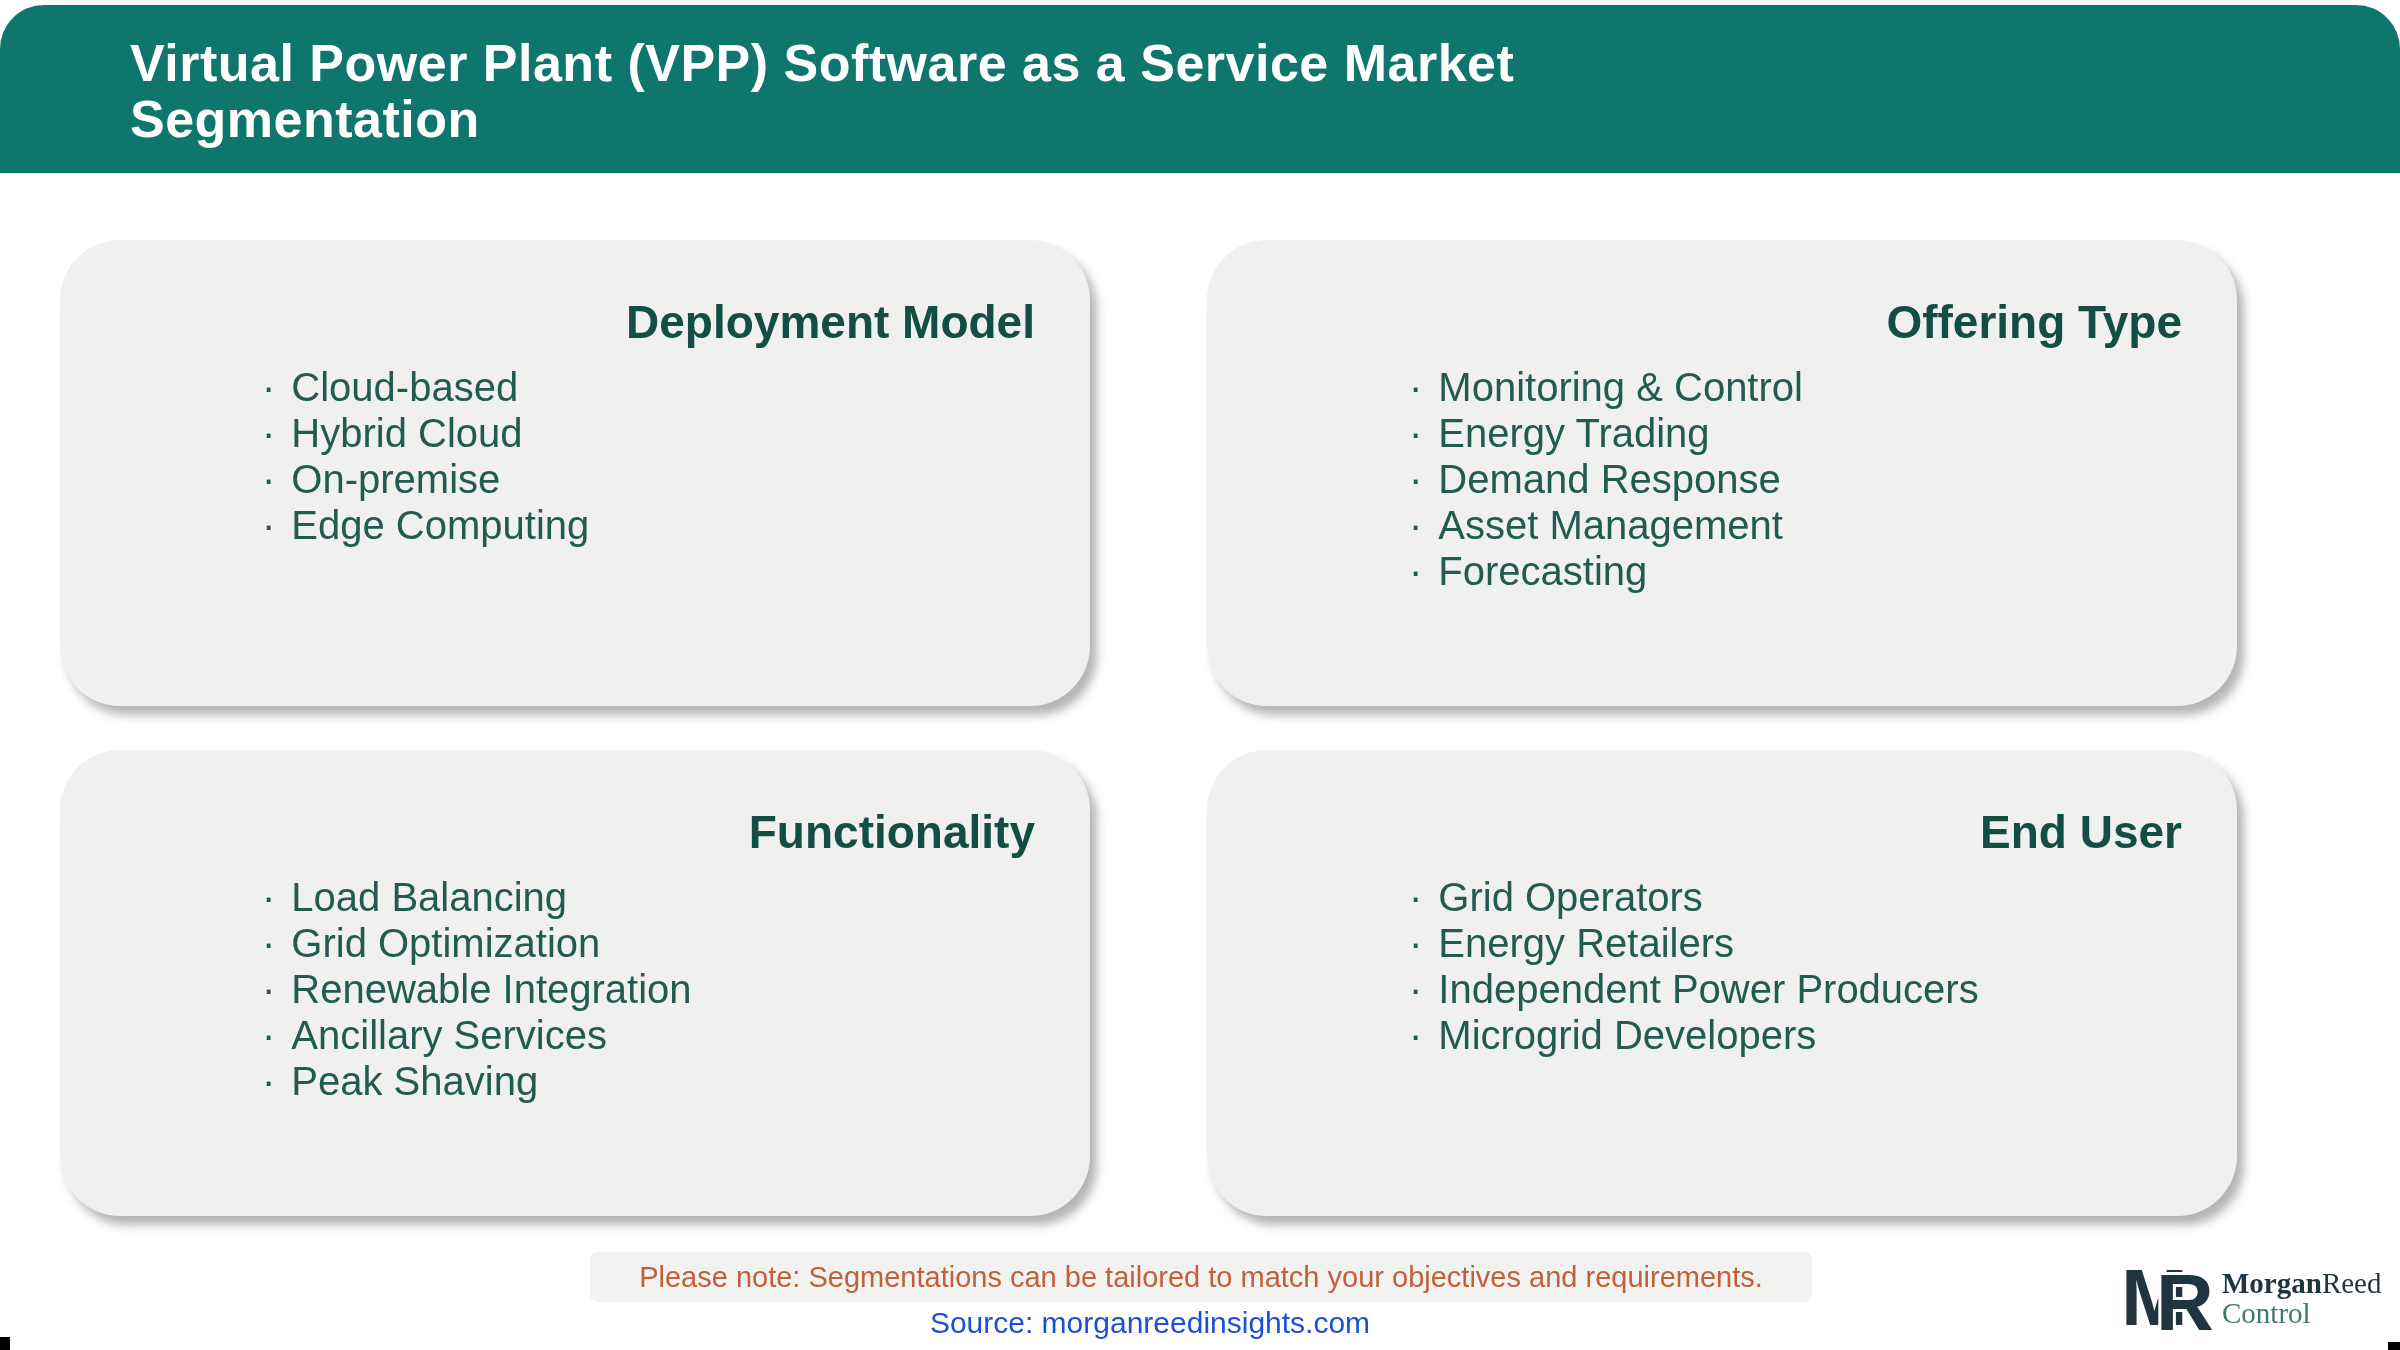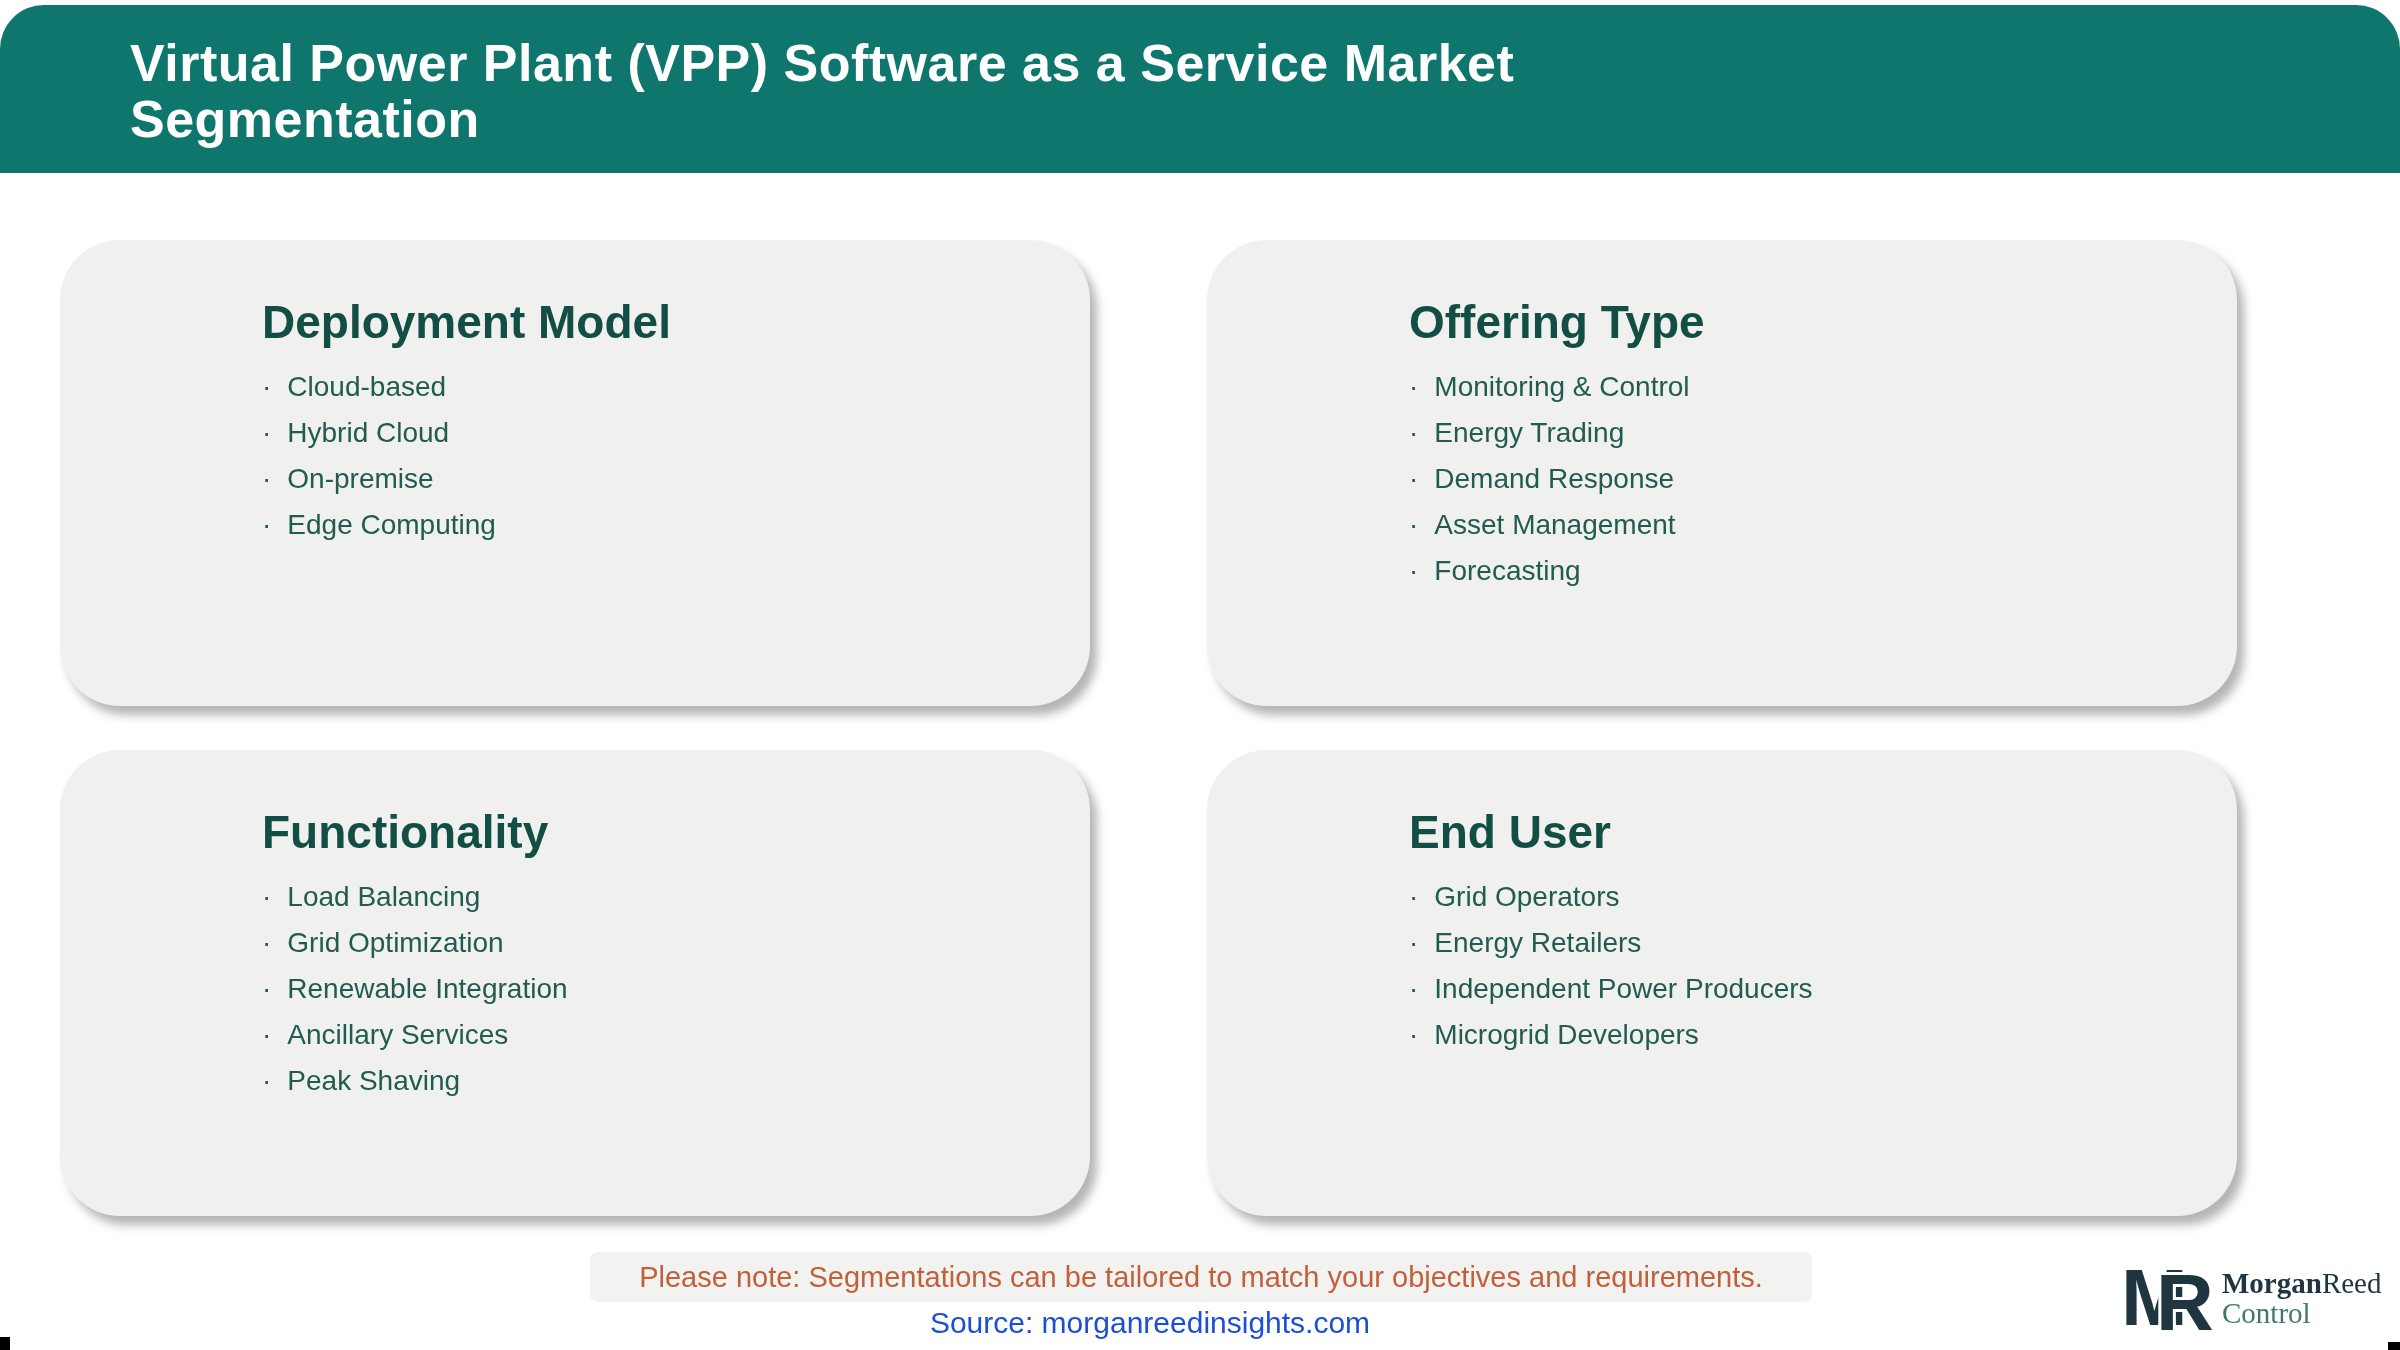--- a/index.html
+++ b/index.html
@@ -15,23 +15,23 @@
 
   
   .card{position:absolute;width:1030px;height:466px;background:#f0f0ee;
         border-radius:60px;box-shadow:7px 9px 10px rgba(60,60,60,.38);
         box-sizing:border-box;padding:56px 55px 0 202px;}
   .card-tl{left:60px;top:240px;}
   .card-tr{left:1207px;top:240px;}
   .card-bl{left:60px;top:750px;}
   .card-br{left:1207px;top:750px;}
   .card-title{color:#134e45;font-size:46px;font-weight:bold;line-height:52px;
-              margin:0 0 16px 0;}
+              margin:0 0 16px 0;text-align:right;}
   .card-list{margin:0;padding:0;}
-  .card-list li{list-style:none;color:#215b52;font-size:28px;line-height:46px;}
+  .card-list li{list-style:none;color:#215b52;font-size:40px;line-height:46px;}
   .card-list li::before{content:"·";margin-right:16px;}
 
   
   .note-bar{position:absolute;left:590px;top:1252px;width:1222px;height:50px;
             background:#f2f2f0;border-radius:8px;display:flex;align-items:center;
             justify-content:center;}
   .note-text{color:#c2603a;font-size:29px;white-space:nowrap;}
   .source-line{position:absolute;left:700px;top:1306px;width:900px;text-align:center;
                color:#1d4ed8;font-size:30px;}
 

